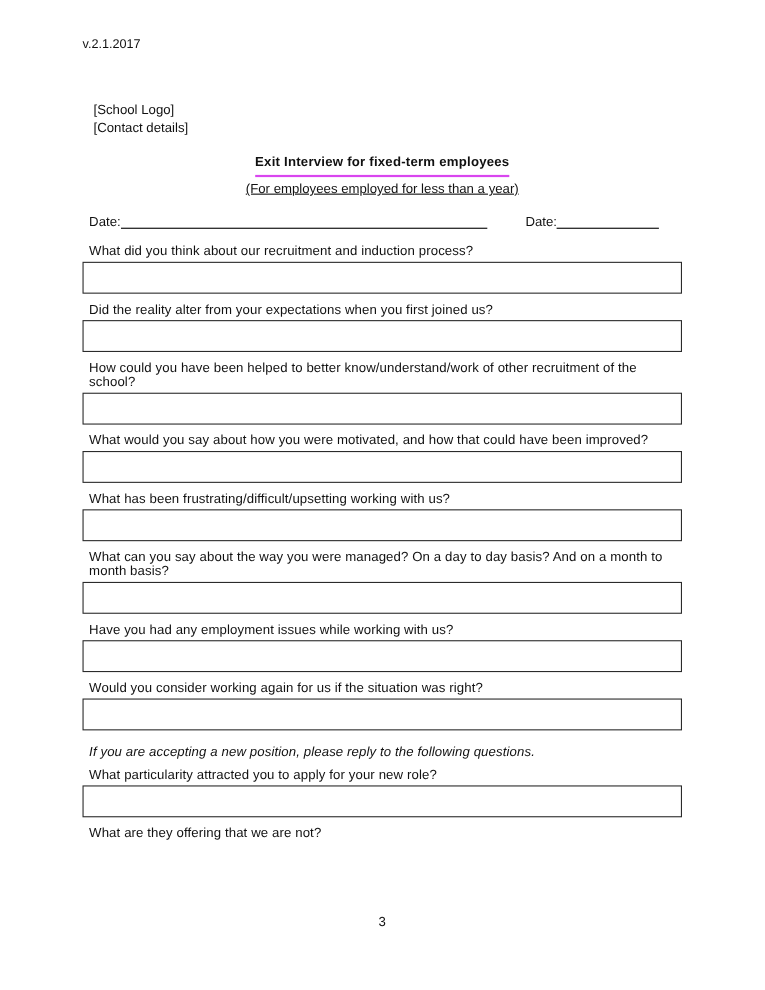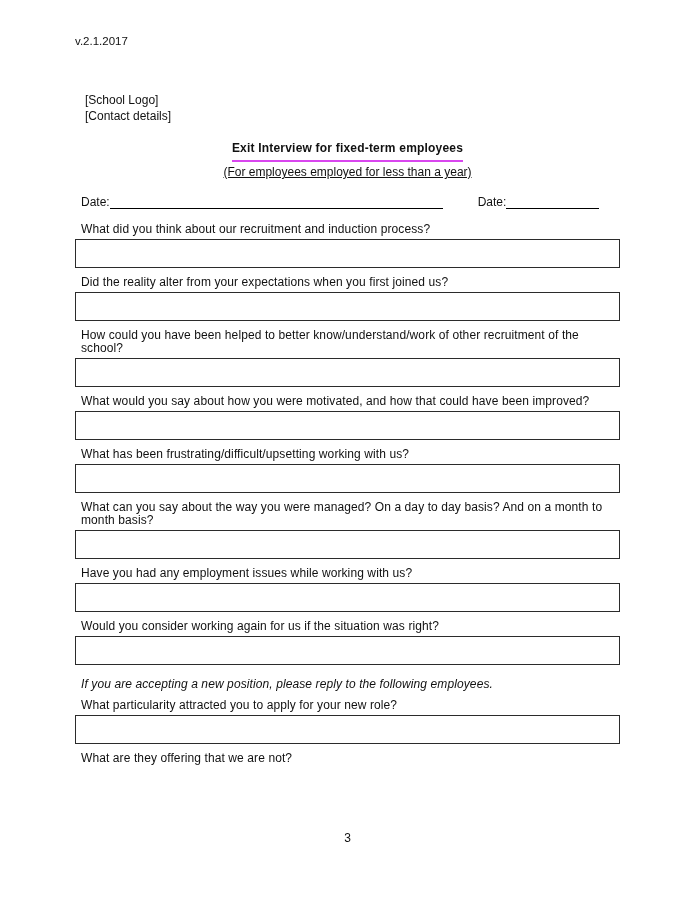--- a/index.html
+++ b/index.html
@@ -158,21 +158,21 @@
   <div class="q-block">
     <div class="q-text">Have you had any employment issues while working with us?</div>
     <div class="answer-box"></div>
   </div>
 
   <div class="q-block">
     <div class="q-text">Would you consider working again for us if the situation was right?</div>
     <div class="answer-box"></div>
   </div>
 
-  <div class="note-text">If you are accepting a new position, please reply to the following employees.</div>
+  <div class="note-text">If you are accepting a new position, please reply to the following questions.</div>
 
   <div class="q-block">
     <div class="q-text">What particularity attracted you to apply for your new role?</div>
     <div class="answer-box"></div>
   </div>
 
   <div class="q-block">
     <div class="q-text">What are they offering that we are not?</div>
 
   </div>

